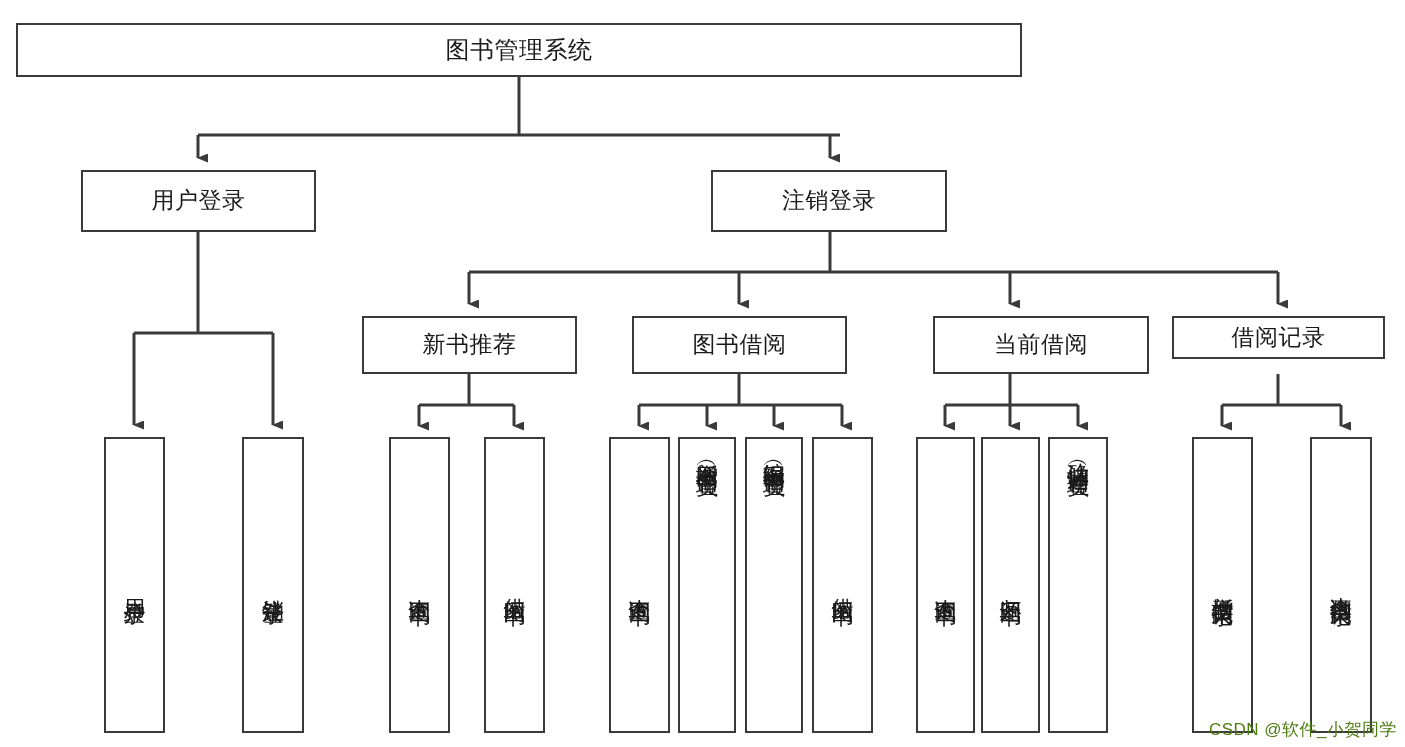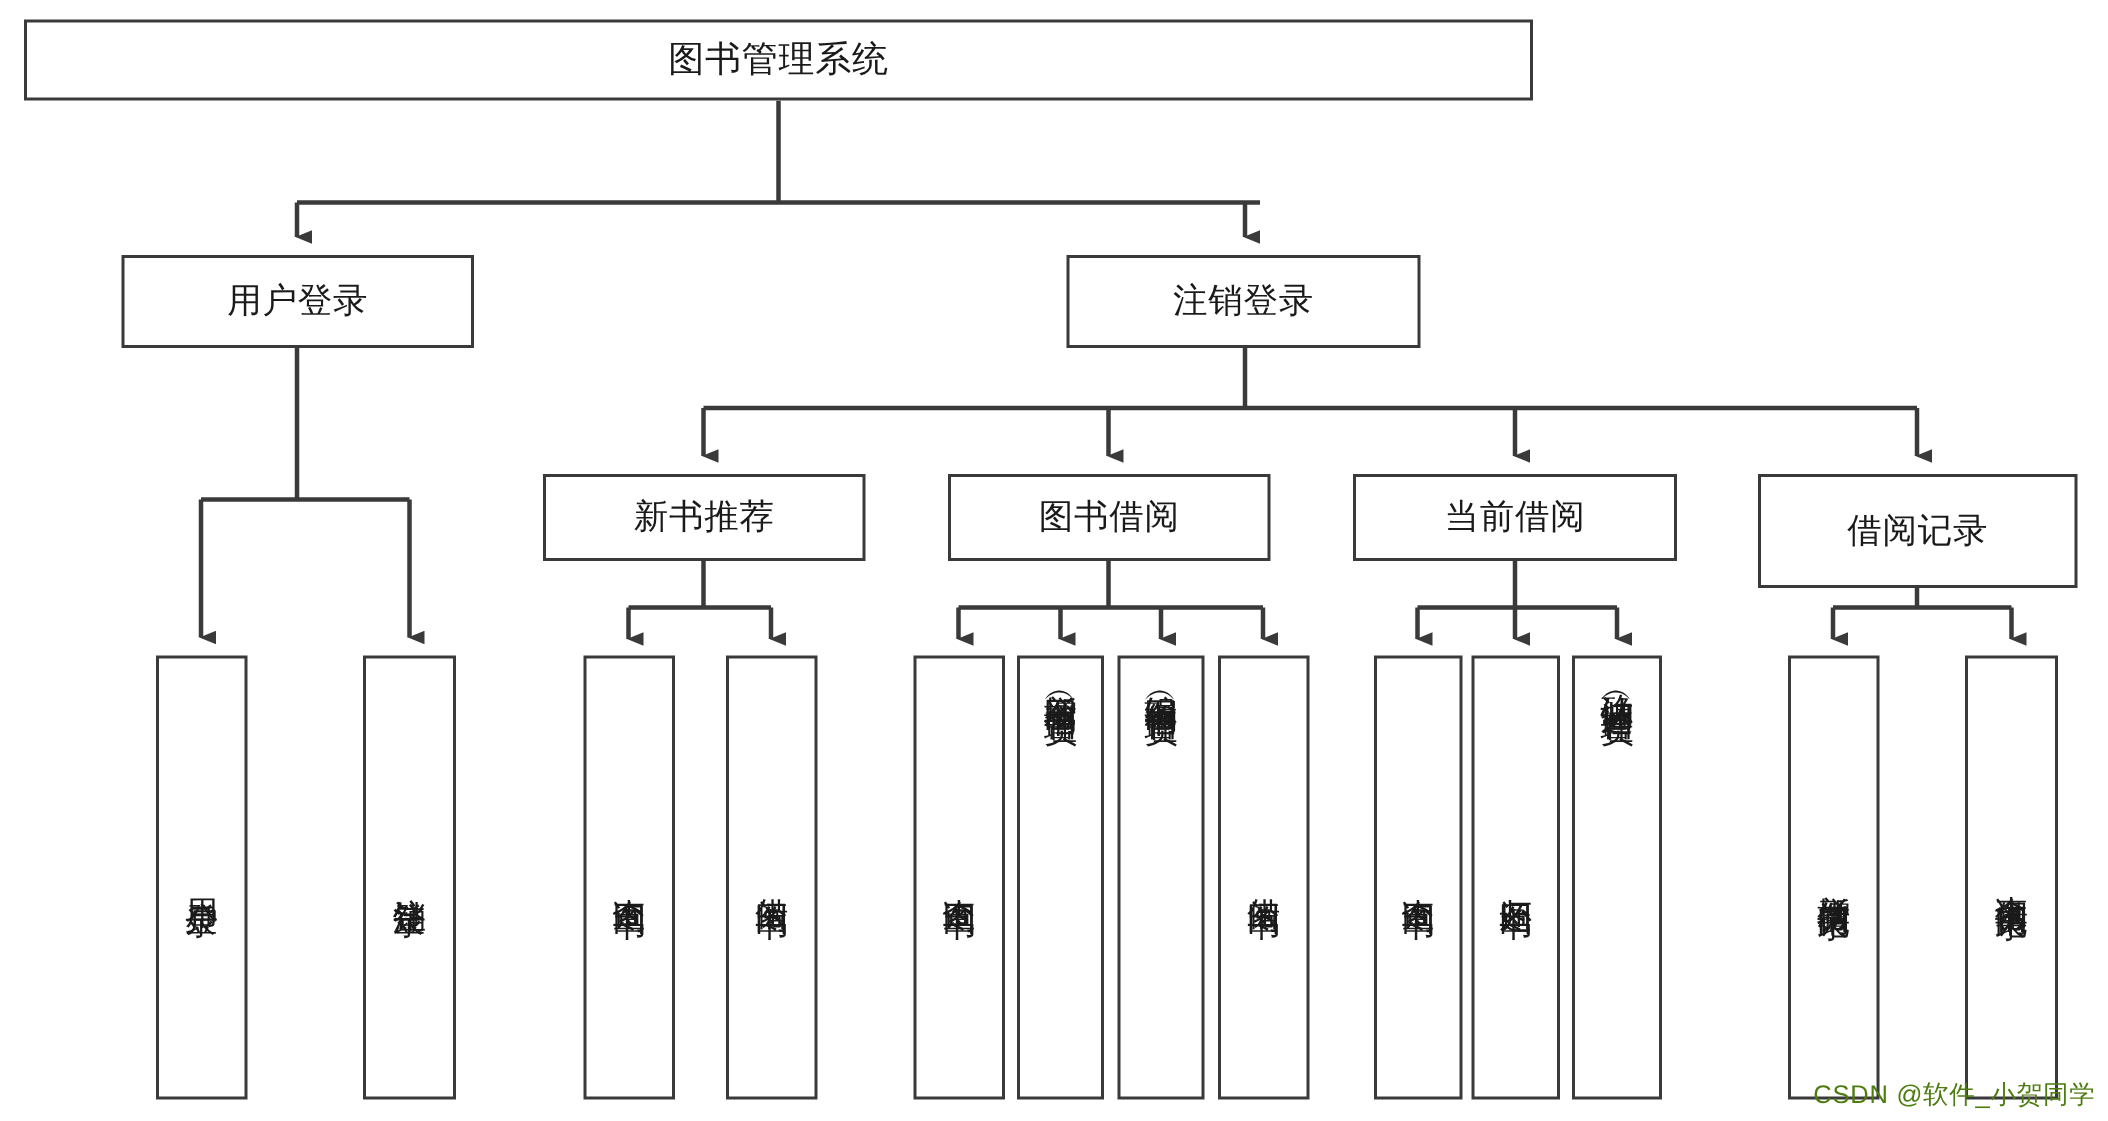--- a/index.html
+++ b/index.html
@@ -117,45 +117,45 @@
       <path d="M1010,405 L1010,426" marker-end="url(#arrowhead)"></path>
       <path d="M1078,405 L1078,426" marker-end="url(#arrowhead)"></path>
 
       <path d="M1278,374 L1278,405"></path>
       <path d="M1222,405 L1341,405"></path>
       <path d="M1222,405 L1222,426" marker-end="url(#arrowhead)"></path>
       <path d="M1341,405 L1341,426" marker-end="url(#arrowhead)"></path>
     </g>
   </svg>
 
-  <div class="node horiz root" style="left:16px; top:13px; width:1006px; height:54px;">
+  <div class="node horiz root" style="left:16px; top:23px; width:1006px; height:54px;">
     <span class="lbl">图书管理系统</span>
   </div>
 
   <div class="node horiz" style="left:81px; top:170px; width:235px; height:62px;">
     <span class="lbl">用户登录</span>
   </div>
 
   <div class="node horiz" style="left:711px; top:170px; width:236px; height:62px;">
     <span class="lbl">注销登录</span>
   </div>
 
   <div class="node horiz" style="left:362px; top:316px; width:215px; height:58px;">
     <span class="lbl">新书推荐</span>
   </div>
 
   <div class="node horiz" style="left:632px; top:316px; width:215px; height:58px;align-items:center;">
     <span class="lbl">图书借阅</span>
   </div>
 
-  <div class="node horiz" style="left:902px; top:316px; width:216px; height:58px;">
+  <div class="node horiz" style="left:933px; top:316px; width:216px; height:58px;">
     <span class="lbl">当前借阅</span>
   </div>
 
-  <div class="node horiz" style="left:1172px; top:316px; width:213px; height:76px;">
+  <div class="node horiz" style="left:1172px; top:316px; width:213px; height:43px;">
     <span class="lbl">借阅记录</span>
   </div>
 
   <div class="node vert center" style="left:104px; top:437px; width:61px; height:296px;">
     <span class="lbl">用户登录</span>
   </div>
 
   <div class="node vert center" style="left:242px; top:437px; width:62px; height:296px;">
     <span class="lbl">注销登录</span>
   </div>

